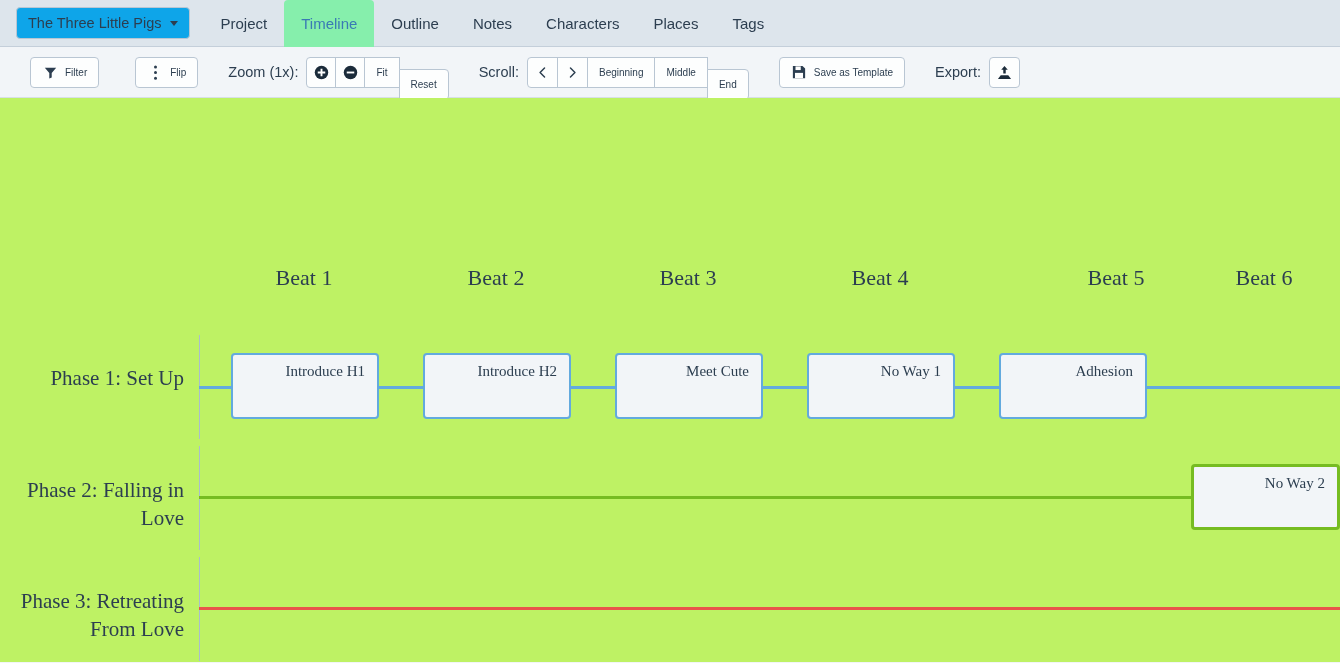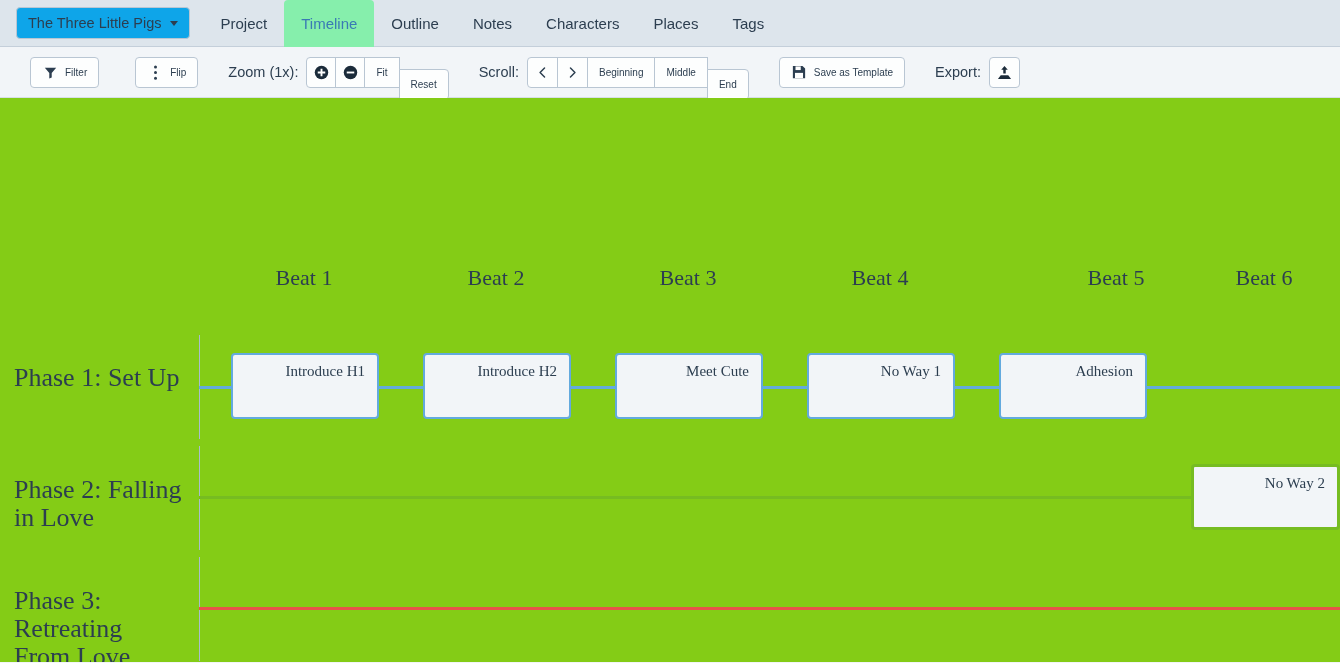--- a/index.html
+++ b/index.html
@@ -133,38 +133,39 @@
     align-items: center;
     justify-content: center;
   }
   .icon-sq svg { display: block; }
 
   
   .timeline {
     position: relative;
     width: 1340px;
     height: 564px;
-    background: #84cc16;
+    background: #bef264;
     overflow: hidden;
   }
   .beat-head {
     position: absolute;
     top: 167px;
     font-family: "Liberation Serif", serif;
     font-size: 22px;
     color: #2c3e50;
     text-align: center;
     white-space: nowrap;
   }
   .phase-label {
     position: absolute;
     right: 0;
     width: 170px;
+    text-align: right;
     font-family: "Liberation Serif", serif;
-    font-size: 26px;
+    font-size: 21px;
     line-height: 28px;
     color: #2c3e50;
     white-space: normal;
   }
   .phase-label-wrap {
     position: absolute;
     left: 0;
     width: 184px;
   }
   .vdiv {

